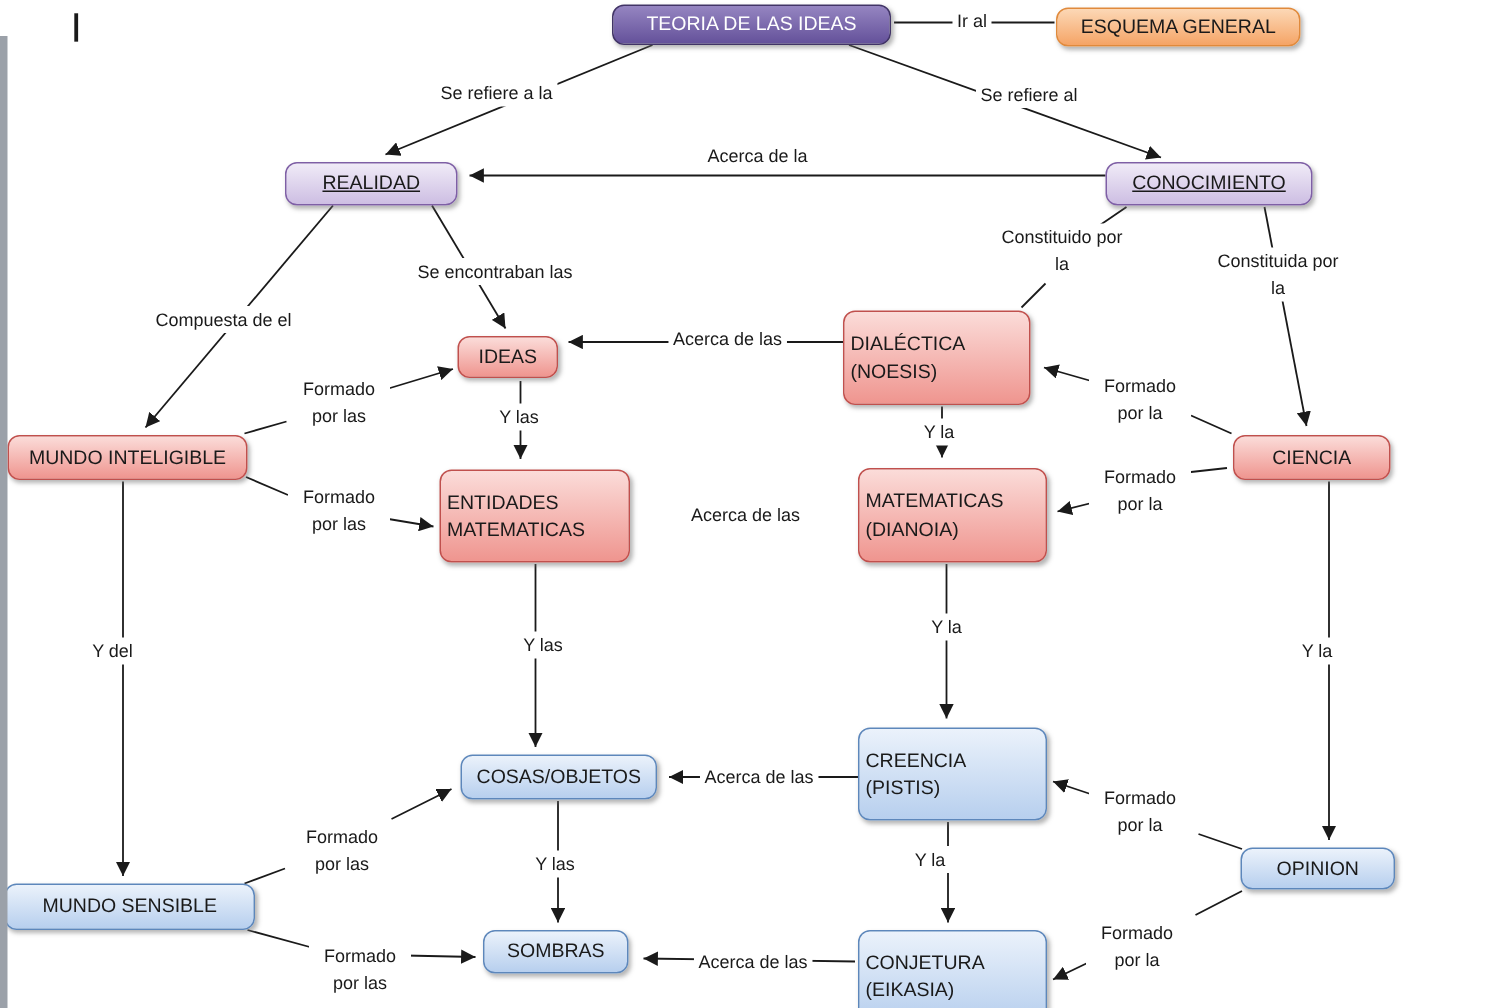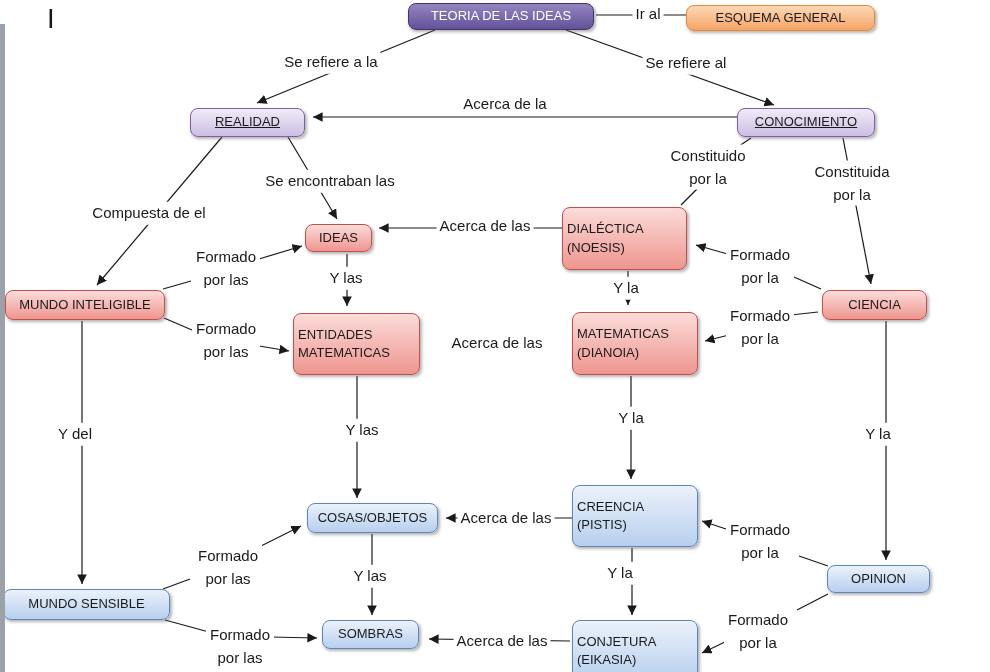--- a/index.html
+++ b/index.html
@@ -16,21 +16,21 @@
     box-sizing:border-box;padding:2px 4px;z-index:2;
     box-shadow:1.5px 2px 3px rgba(110,110,110,.5);
   }
   .purple-dark{background:linear-gradient(#9585c1,#64519a);border:1.5px solid #413466;color:#fff;}
   .purple-light{background:linear-gradient(#f0ebf7,#cdbee3);border:1.5px solid #7e5fa5;text-decoration:underline;}
   .pink{background:linear-gradient(#fbdcd9,#ef958f);border:1.5px solid #c0504d;}
   .blue{background:linear-gradient(#ebf2fb,#b7cfee);border:1.5px solid #5d87bb;}
   .orange{background:linear-gradient(#fcd8b6,#f5a466);border:1.5px solid #e08a3c;}
   .lbl{
     position:absolute;transform:translate(-50%,-50%);background:#fff;
-    padding:0 3px;font-size:15px;line-height:1.5;white-space:nowrap;
+    padding:0 3px;font-size:12px;line-height:1.5;white-space:nowrap;
     text-align:center;z-index:2;
   }
   .wrap{white-space:normal;}
   .w62{width:62px;}
   .w84{width:84px;}
 </style>
 </head>
 <body>
 
 <div class="stage">
@@ -78,21 +78,21 @@
       <line x1="729" y1="530" x2="702" y2="521" marker-end="url(#arr)"></line>
       <line x1="828" y1="594" x2="797" y2="610"></line>
       <line x1="727" y1="641" x2="702" y2="653" marker-end="url(#arr)"></line>
     </g>
   </svg>
 
   <div class="page-edge"></div>
   <div class="cursor">|</div>
 
   <div class="node purple-dark" style="left:408px;top:3px;width:186px;height:27px">TEORIA DE LAS IDEAS</div>
-  <div class="node orange" style="left:686px;top:5px;width:189px;height:26px">ESQUEMA GENERAL</div>
+  <div class="node orange" style="left:704px;top:5px;width:163px;height:26px">ESQUEMA GENERAL</div>
   <div class="node purple-light" style="left:190px;top:108px;width:115px;height:29px">REALIDAD</div>
   <div class="node purple-light" style="left:737px;top:108px;width:138px;height:29px">CONOCIMIENTO</div>
   <div class="node pink" style="left:305px;top:224px;width:67px;height:28px">IDEAS</div>
   <div class="node pink" style="left:562px;top:207px;width:125px;height:63px">DIALÉCTICA (NOESIS)</div>
   <div class="node pink" style="left:5px;top:290px;width:160px;height:30px">MUNDO INTELIGIBLE</div>
   <div class="node pink" style="left:822px;top:290px;width:105px;height:30px">CIENCIA</div>
   <div class="node pink" style="left:572px;top:312px;width:126px;height:63px">MATEMATICAS (DIANOIA)</div>
   <div class="node pink" style="left:293px;top:313px;width:127px;height:62px">ENTIDADES MATEMATICAS</div>
   <div class="node blue" style="left:307px;top:503px;width:131px;height:30px">COSAS/OBJETOS</div>
   <div class="node blue" style="left:572px;top:485px;width:126px;height:62px">CREENCIA (PISTIS)</div>

